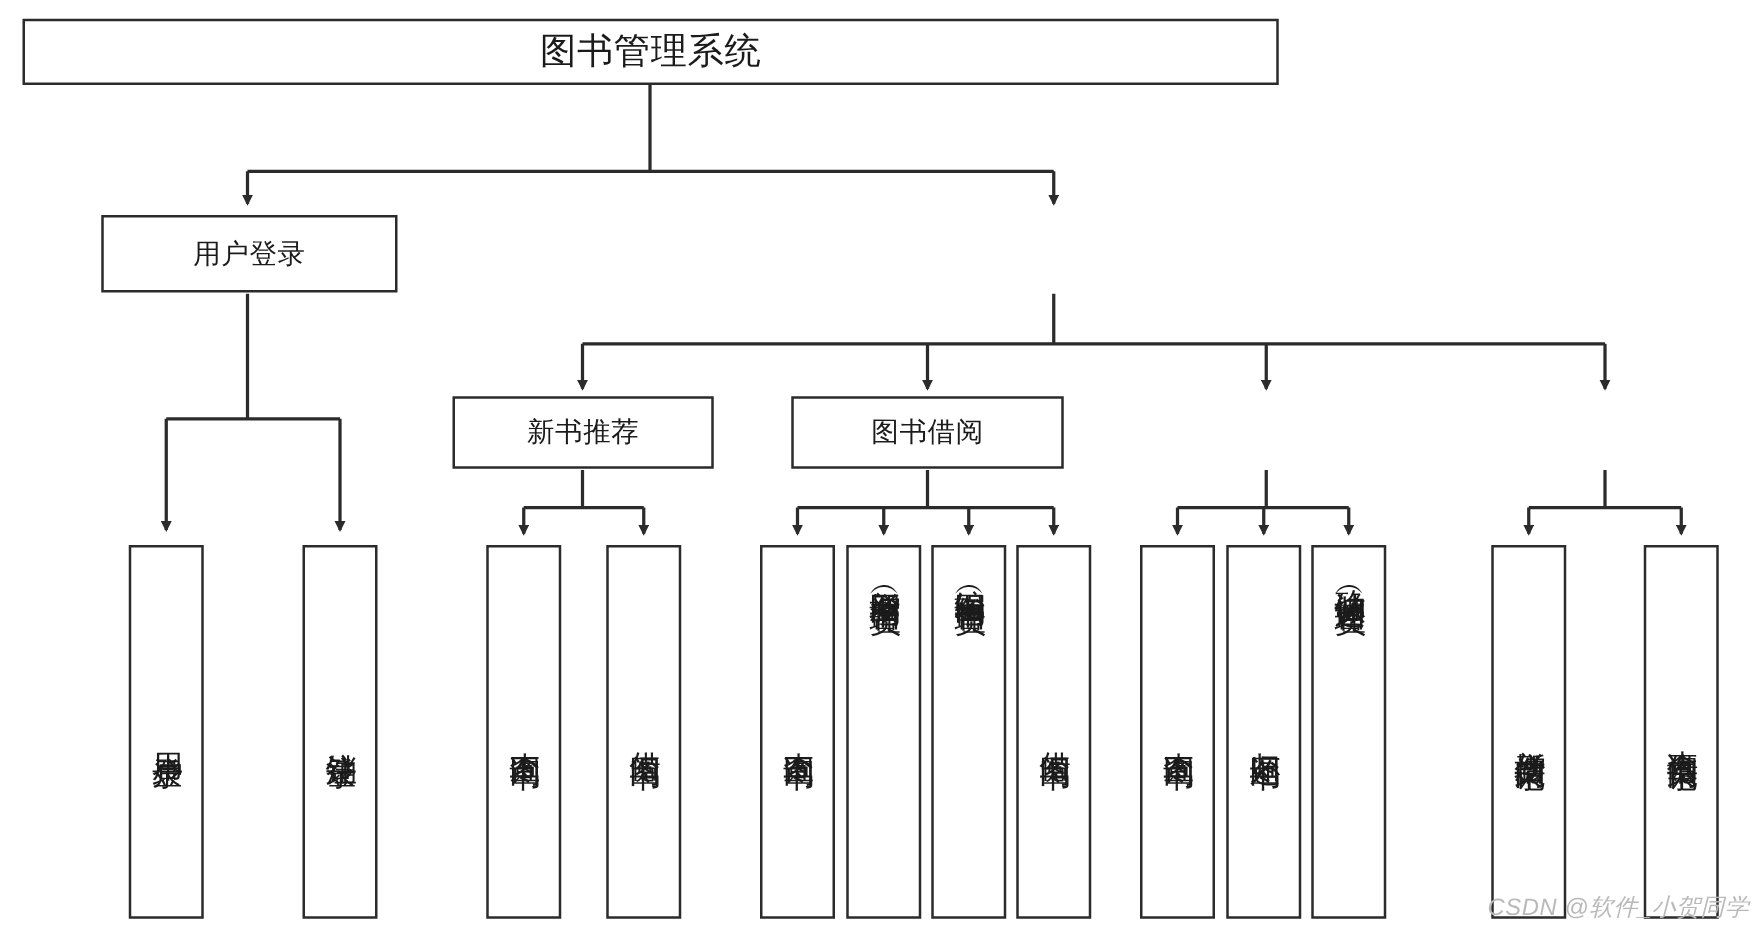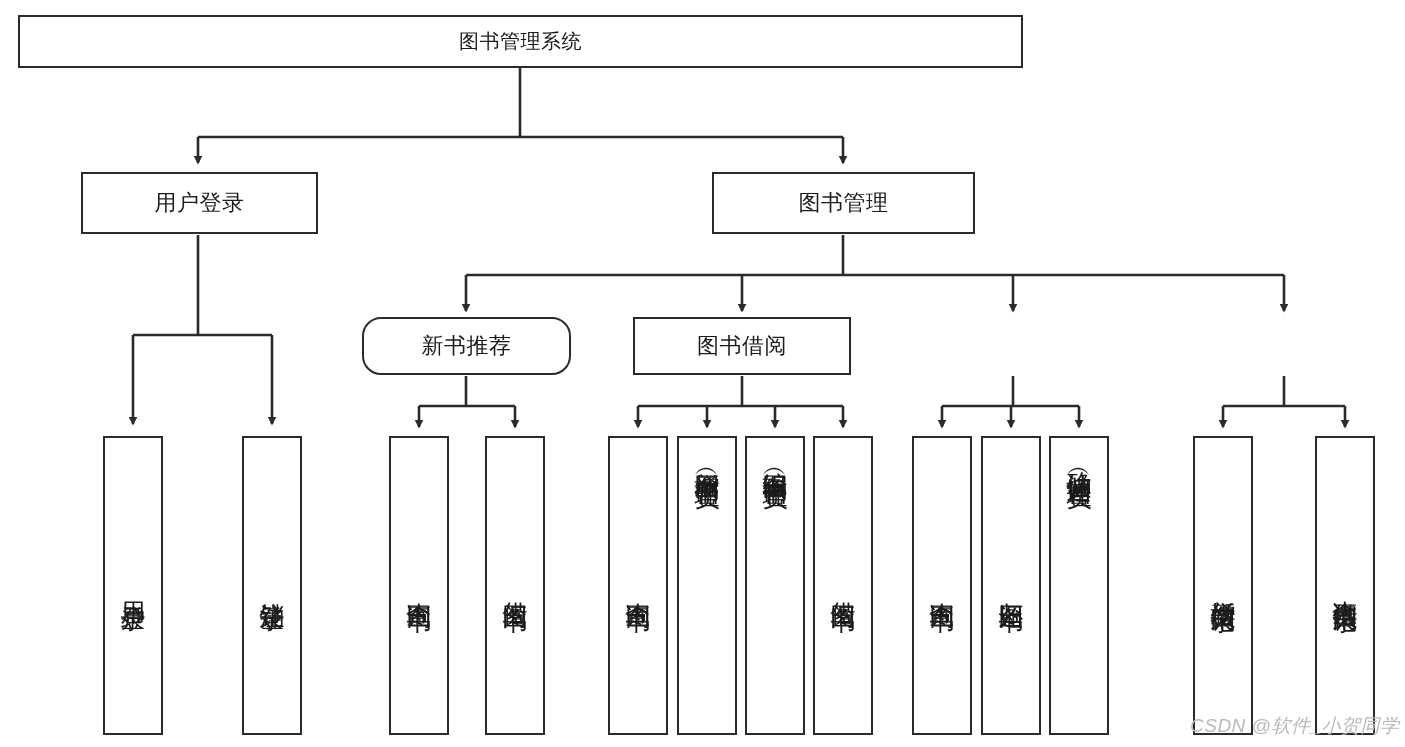--- a/index.html
+++ b/index.html
@@ -40,21 +40,21 @@
     text-align: center;
     line-height: 1.06;
     white-space: nowrap;
   }
   
   .node.h .lbl {
     font-size: 22px;
     letter-spacing: 0.5px;
   }
   .node.root .lbl {
-    font-size: 20px;
+    font-size: 29px;
   }
   
   .node.v {
     align-items: flex-start;
     padding-top: 14px;
   }
   .node.v .lbl {
     writing-mode: vertical-rl;
     text-orientation: upright;
     font-size: 25px;
@@ -137,25 +137,22 @@
     </g>
   </svg>
 
   <div class="node root h" style="left:18px; top:15px; width:1005px; height:53px;">
     <span class="lbl">图书管理系统</span>
   </div>
 
   <div class="node h" style="left:81px; top:172px; width:237px; height:62px;">
     <span class="lbl">用户登录</span>
   </div>
-  <div class="node h" style="left:712px; top:172px; width:263px; height:62px;">
-    <span class="lbl">图书管理</span>
-  </div>
-
-  <div class="node h" style="left:362px; top:317px; width:209px; height:58px;border-radius:19px;">
+
+  <div class="node h" style="left:362px; top:317px; width:209px; height:58px;">
     <span class="lbl">新书推荐</span>
   </div>
   <div class="node h" style="left:633px; top:317px; width:218px; height:58px;align-items:center;">
     <span class="lbl">图书借阅</span>
   </div>
 
   <div class="node v mid" style="left:103px; top:436px; width:60px; height:299px;">
     <span class="lbl">用户登录</span>
   </div>
   <div class="node v mid" style="left:242px; top:436px; width:60px; height:299px;">

